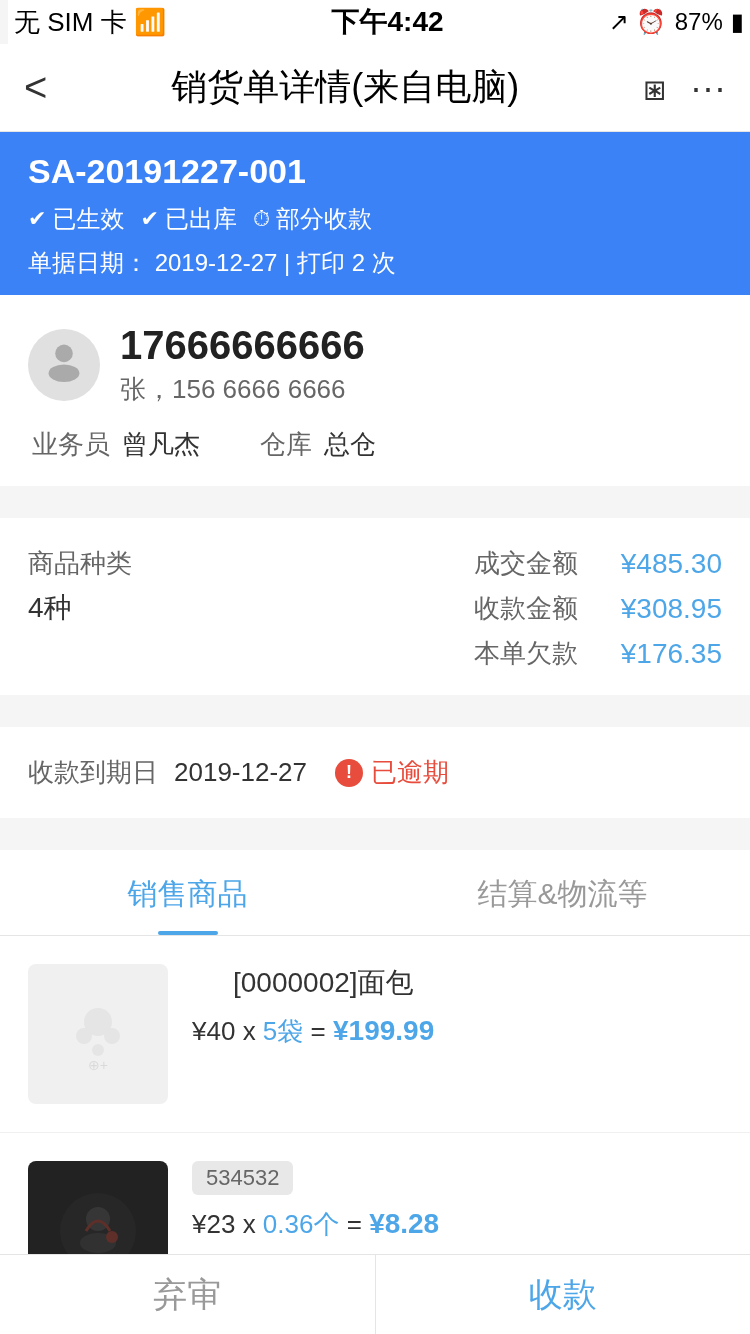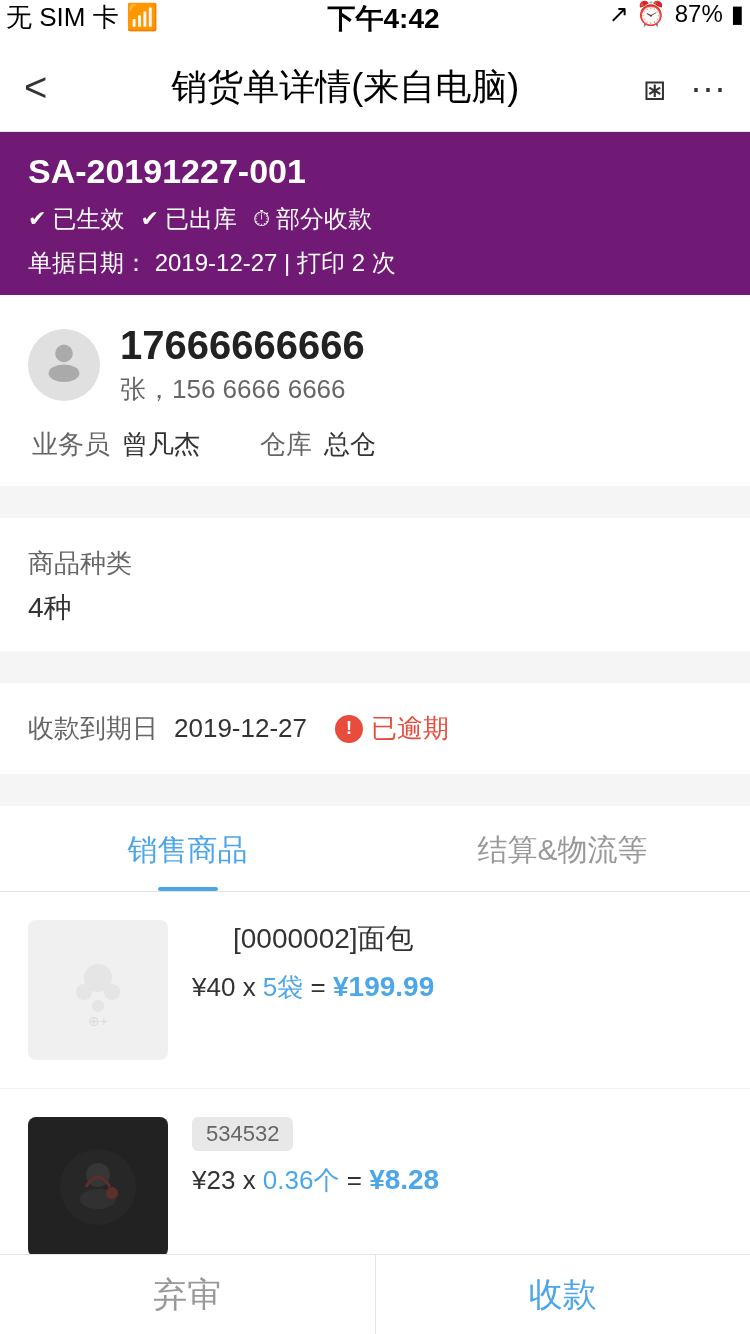--- a/index.html
+++ b/index.html
@@ -9,24 +9,25 @@
       background: #f5f5f5;
       width: 750px;
       min-height: 1334px;
       overflow-x: hidden;
     }
 
     
     .status-bar {
       display: flex;
       justify-content: space-between;
-      align-items: flex-start;
+      align-items: center;
       height: 44px;
       padding: 0 6px;
       background: #fff;
+      margin-left: 8px;
     }
     .status-left {
       font-size: 26px;
       font-weight: 500;
       color: #000;
     }
     .status-center {
       font-size: 28px;
       font-weight: 600;
       color: #000;
@@ -65,21 +66,21 @@
       cursor: pointer;
     }
     .back-btn {
       font-size: 40px;
       color: #333;
       cursor: pointer;
     }
 
     
     .header-banner {
-      background: #701a75;
+      background: #3b82f6;
       padding: 20px 28px 16px;
     }
     .order-id {
       font-size: 34px;
       font-weight: 700;
       color: #fff;
       margin-bottom: 12px;
     }
     .status-badges {
       display: flex;
@@ -445,20 +446,34 @@
   </div>
 </div>
 
 <div class="section-divider"></div>
 
 <div class="summary-section">
   <div class="summary-left">
     <span class="summary-label">商品种类</span>
     <span class="summary-value">4种</span>
   </div>
+  <div class="summary-right">
+    <div class="amount-row">
+      <span class="amount-label">成交金额</span>
+      <span class="amount-value">¥485.30</span>
+    </div>
+    <div class="amount-row">
+      <span class="amount-label">收款金额</span>
+      <span class="amount-value">¥308.95</span>
+    </div>
+    <div class="amount-row">
+      <span class="amount-label">本单欠款</span>
+      <span class="amount-value">¥176.35</span>
+    </div>
+  </div>
 </div>
 
 <div class="section-divider"></div>
 
 <div class="due-section">
   <span class="due-label">收款到期日</span>
   <span class="due-date">2019-12-27</span>
   <div class="overdue-badge">
     <span class="overdue-dot">!</span>
     <span class="overdue-text">已逾期</span>

